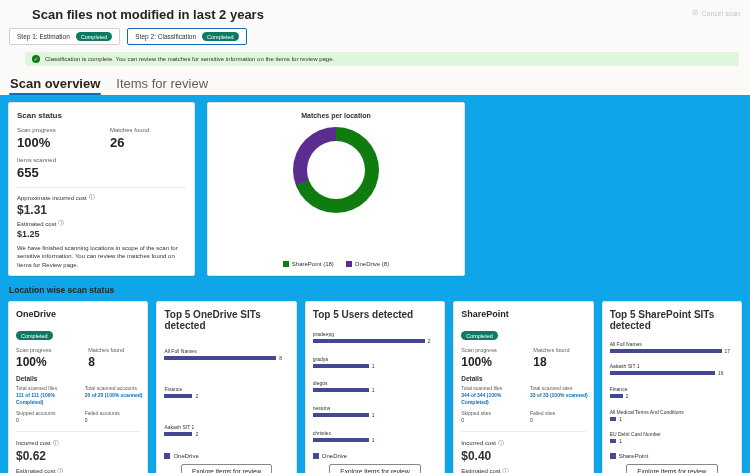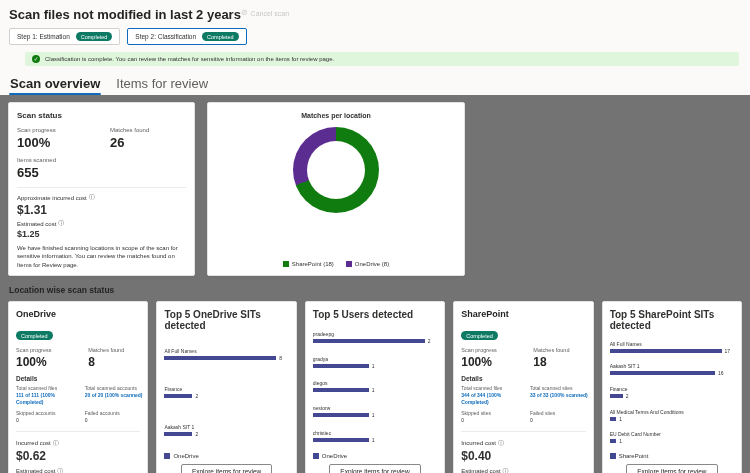--- a/index.html
+++ b/index.html
@@ -1,41 +1,41 @@
 <!DOCTYPE html>
 <html><head>
 <meta charset="utf-8">
 <style>
   * { box-sizing: border-box; margin: 0; padding: 0; }
   body {
     width: 750px; height: 473px; overflow: hidden;
     background: #fbfaf9; color: #323130;
     font-family: "Liberation Sans", sans-serif;
   }
-  .topbar { display: flex; align-items: flex-start; padding: 7px 10px 2px 9px; }
+  .topbar { display: flex; justify-content: space-between; align-items: flex-start; padding: 7px 10px 2px 9px; margin-left: 23px; }
   .page-title { font-size: 13px; font-weight: bold; color: #252423; }
   .cancel-btn { display: flex; align-items: center; gap: 3px; font-size: 7px; color: #c8c6c4; cursor: default; margin-top: 2px; }
   .cancel-icon { font-size: 8px; line-height: 1; }
 
   .steps { display: flex; gap: 7px; margin: 4px 0 0 9px; }
   .step { display: inline-flex; align-items: center; gap: 6px; background: #fff; border: 1px solid #d2d0ce; border-radius: 2px; padding: 3px 7px; cursor: pointer; }
   .step.active { border: 1px solid #0f6cbd; }
   .step-label { font-size: 6.5px; color: #323130; }
   .badge { background: #0e7a64; color: #fff; font-size: 5.5px; padding: 1.5px 5px; border-radius: 8px; white-space: nowrap; }
 
   .banner { display: flex; align-items: center; gap: 5px; background: #dff6dd; border-radius: 2px; margin: 7px 11px 0 25px; padding: 3px 7px; }
   .check-icon { display: inline-block; width: 8px; height: 8px; border-radius: 50%; background: #107c10; color: #fff; font-size: 5.5px; line-height: 8px; text-align: center; flex: 0 0 auto; }
   .banner-text { font-size: 6px; color: #323130; }
 
   .tabs { display: flex; gap: 14px; margin: 8px 0 0 9px; }
   .tab { font-size: 13px; color: #605e5c; padding: 2px 1px 4px; cursor: pointer; position: relative; }
   .tab.active { color: #252423; font-weight: bold; }
   .tab.active::after { content: ""; position: absolute; left: 0; right: 0; bottom: 0; height: 2px; background: #0f6cbd; border-radius: 1px; }
 
-  .content { background: #737373; padding: 7px 8px 8px; height: 378px; }
+  .content { background: #0ea5e9; padding: 7px 8px 8px; height: 378px; }
   .card { background: #fff; border: 1px solid #e4e3e1; border-radius: 2px; box-shadow: 0 1px 2px rgba(0,0,0,0.05); }
 
   .row-top { display: flex; gap: 12px; }
   .scan-status-card { width: 187px; height: 174px; padding: 8px; }
   .card-title { font-size: 8px; font-weight: bold; margin-bottom: 7px; }
   .metrics-grid { display: grid; grid-template-columns: 55% 45%; row-gap: 7px; }
   .m-label { font-size: 6px; color: #605e5c; margin-bottom: 2px; }
   .m-value { font-size: 13px; font-weight: bold; color: #252423; }
   .divider { border: none; border-top: 1px solid #edebe9; margin: 7px 0 5px; }
   .cost-label { font-size: 6px; color: #323130; display: flex; align-items: center; gap: 2px; margin-top: 2px; }

